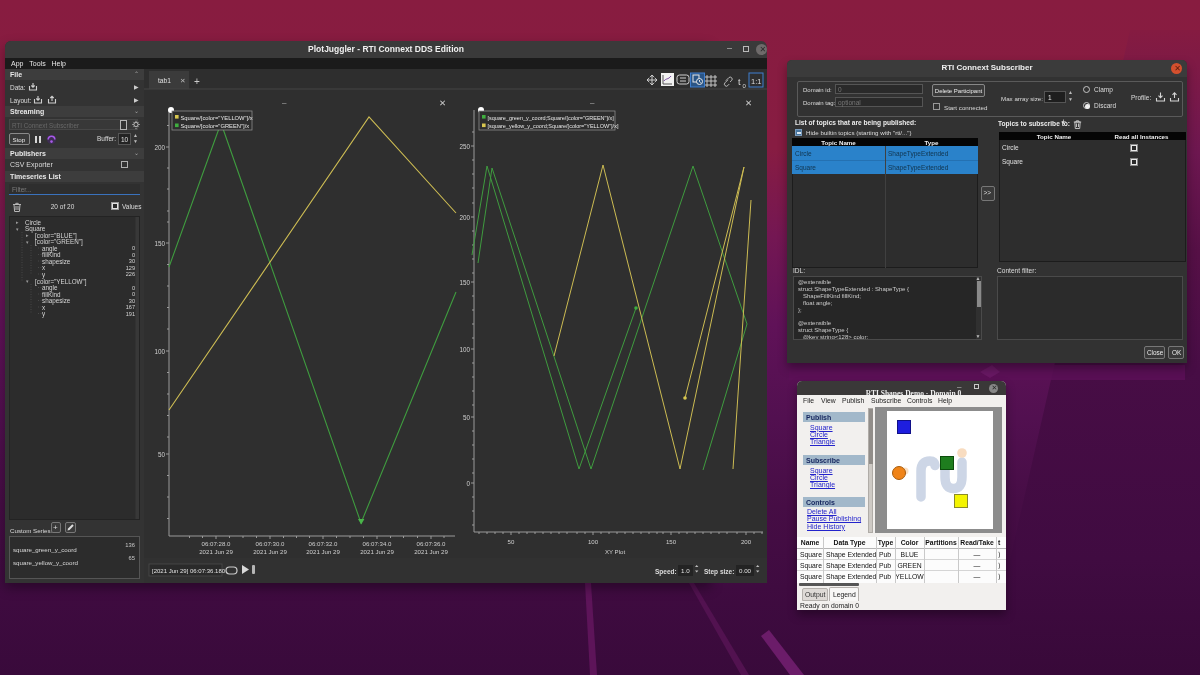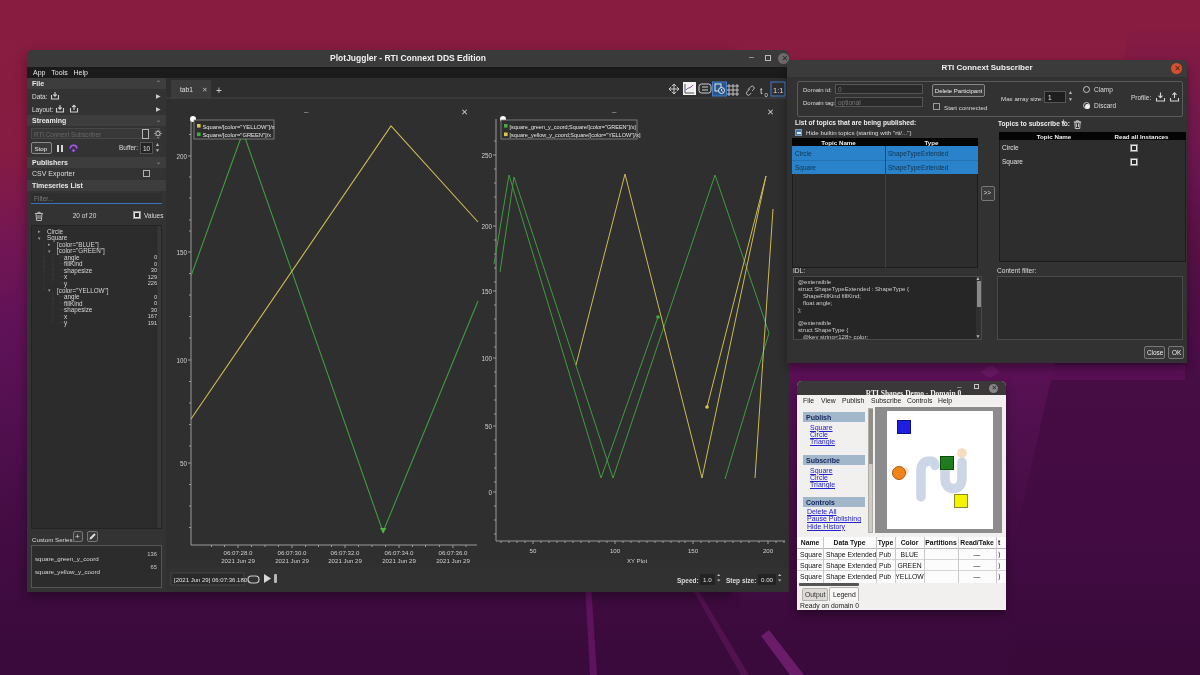--- a/index.html
+++ b/index.html
@@ -29,21 +29,21 @@
 </defs>
 <rect width="1200" height="675" fill="url(#bgg)"></rect>
 <polygon points="1130,30 1200,30 1200,675 1010,675 1010,560 1060,340" fill="url(#bgr)"></polygon>
 <rect x="789" y="365" width="396" height="15" fill="#5c1157" opacity="0.85"></rect>
 <polygon points="980,372 992,365 1000,372 990,378" fill="#762070" opacity="0.5"></polygon>
 <polygon points="585,583 591,583 597,675 590,675" fill="#5d1459"></polygon>
 <polygon points="689,583 694,583 749,675 741,675" fill="#521250"></polygon>
 <polygon points="761,636 769,630 804,675 790,675" fill="#6b1c69"></polygon>
 </svg>
 
-<div class="a" id="pj" style="left:27px;top:41px;width:706px;height:542px;background:#323232;border-radius:6px 6px 0 0;box-shadow:0 5px 12px rgba(0,0,0,.35);margin-top:9px;">
+<div class="a" id="pj" style="left:5px;top:41px;width:706px;height:542px;background:#323232;border-radius:6px 6px 0 0;box-shadow:0 5px 12px rgba(0,0,0,.35);">
 
  <div class="a" style="left:0;top:0;width:762px;height:17px;background:#3a3a3a;border-radius:6px 6px 0 0;"></div>
  <div class="tx" style="left:0;top:3px;width:762px;text-align:center;font-size:8.5px;font-weight:bold;color:#f0f0f0;">PlotJuggler - RTI Connext DDS Edition</div>
  <div class="tx" style="left:722px;top:2px;font-size:9px;color:#bdbdbd;">–</div>
  <div class="tx" style="left:738px;top:5px;width:6px;height:6px;border:1px solid #b9b9b9;"></div>
  <div class="a" style="left:751px;top:3px;width:11px;height:11px;border-radius:50%;background:#6e6a6a;"></div>
  <div class="tx" style="left:754.5px;top:3.5px;font-size:8px;color:#2b2b2b;">✕</div>
 
  <div class="a" style="left:0;top:17px;width:762px;height:11px;background:#1b1b1b;"></div>
  <div class="tx" style="left:6px;top:19px;font-size:7px;color:#e6e6e6;">App&nbsp;&nbsp;&nbsp;Tools&nbsp;&nbsp;&nbsp;Help</div>

